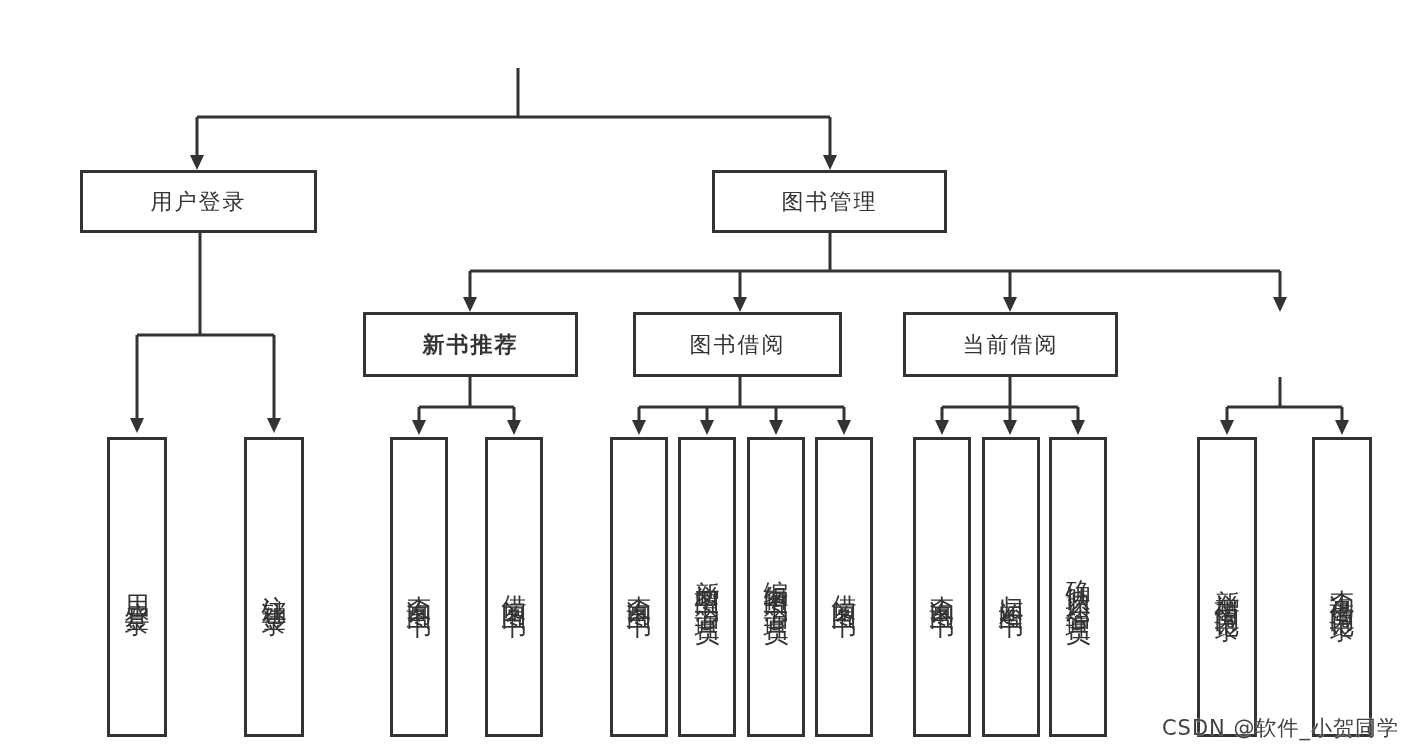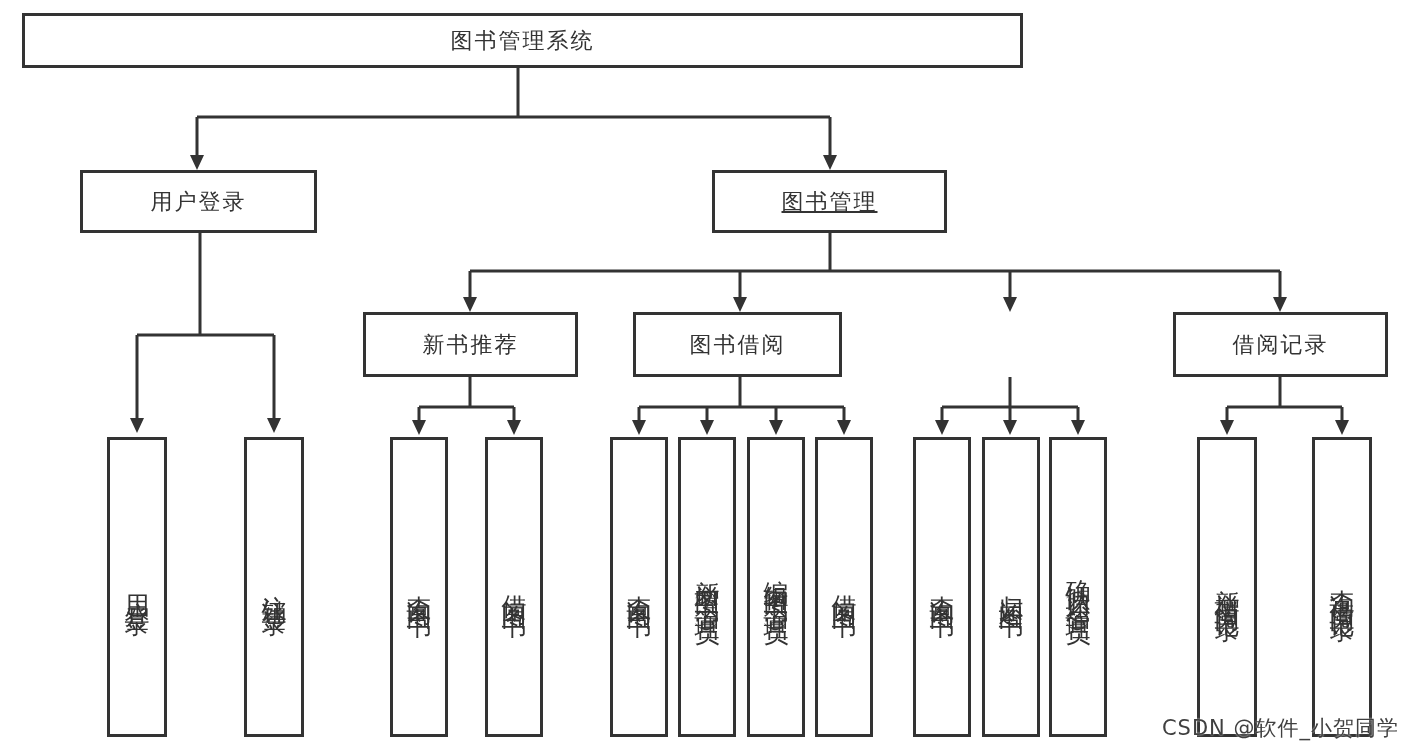--- a/index.html
+++ b/index.html
@@ -80,28 +80,27 @@
       M700 420 L714 420 L707 435 Z
       M769 420 L783 420 L776 435 Z
       M837 420 L851 420 L844 435 Z
       M935 420 L949 420 L942 435 Z
       M1003 420 L1017 420 L1010 435 Z
       M1071 420 L1085 420 L1078 435 Z
       M1220 420 L1234 420 L1227 435 Z
       M1335 420 L1349 420 L1342 435 Z"></path>
   </svg>
 
-  <div class="node root" style="left:22px; top:13px; width:1001px; height:55px;">图书管理系统</div>
 
   <div class="node" style="left:80px; top:170px; width:237px; height:63px;">用户登录</div>
-  <div class="node" style="left:712px; top:170px; width:235px; height:63px;text-decoration:underline;">图书管理</div>
+  <div class="node" style="left:712px; top:170px; width:235px; height:63px;">图书管理</div>
 
-  <div class="node" style="left:363px; top:312px; width:215px; height:65px;">新书推荐</div>
+  <div class="node" style="left:363px; top:312px; width:215px; height:65px;font-weight:bold;">新书推荐</div>
   <div class="node" style="left:633px; top:312px; width:209px; height:65px;">图书借阅</div>
-  <div class="node" style="left:1173px; top:312px; width:215px; height:65px;">借阅记录</div>
+  <div class="node" style="left:903px; top:312px; width:215px; height:65px;">当前借阅</div>
 
   <div class="node vnode" style="left:107px; top:437px; width:60px; height:300px;">用户登录</div>
   <div class="node vnode" style="left:244px; top:437px; width:60px; height:300px;">注销登录</div>
 
   <div class="node vnode" style="left:390px; top:437px; width:58px; height:300px;">查询图书</div>
   <div class="node vnode" style="left:485px; top:437px; width:58px; height:300px;">借阅图书</div>
 
   <div class="node vnode" style="left:610px; top:437px; width:58px; height:300px;">查询图书</div>
   <div class="node vnode" style="left:678px; top:437px; width:58px; height:300px;">新增图书（管理员）</div>
   <div class="node vnode" style="left:747px; top:437px; width:58px; height:300px;">编辑图书（管理员）</div>

